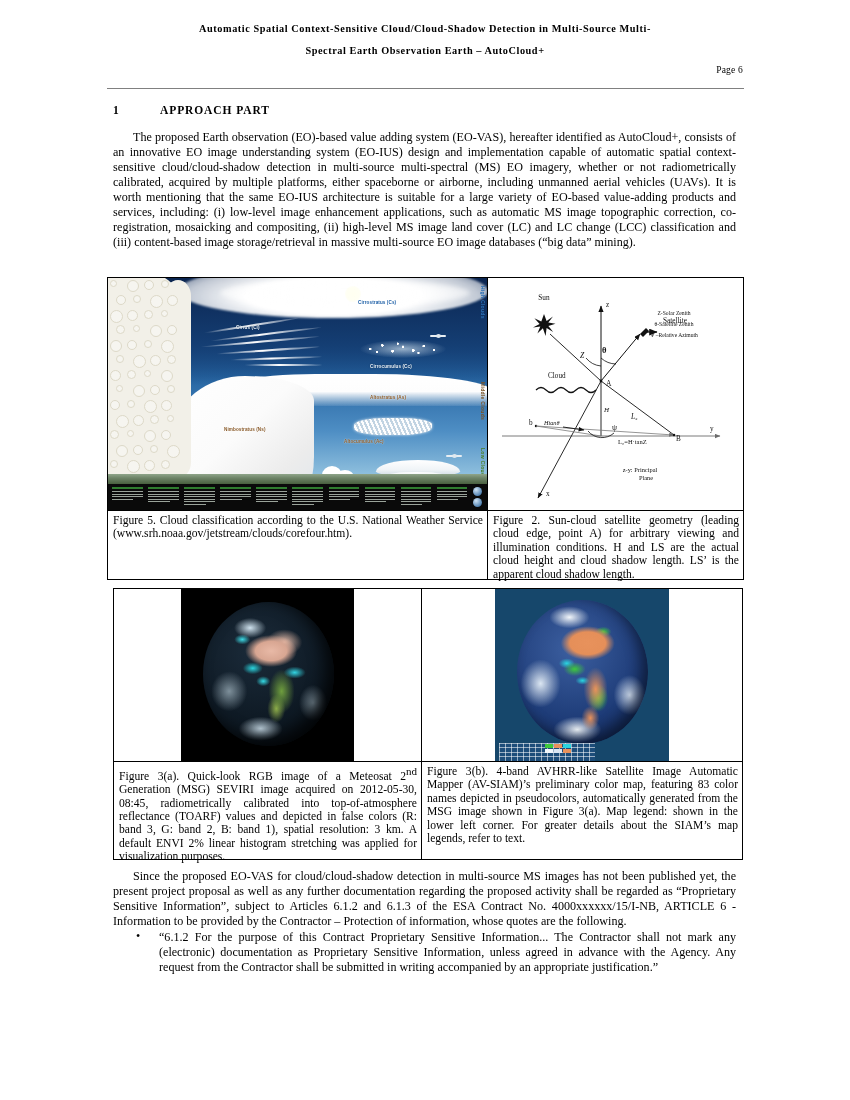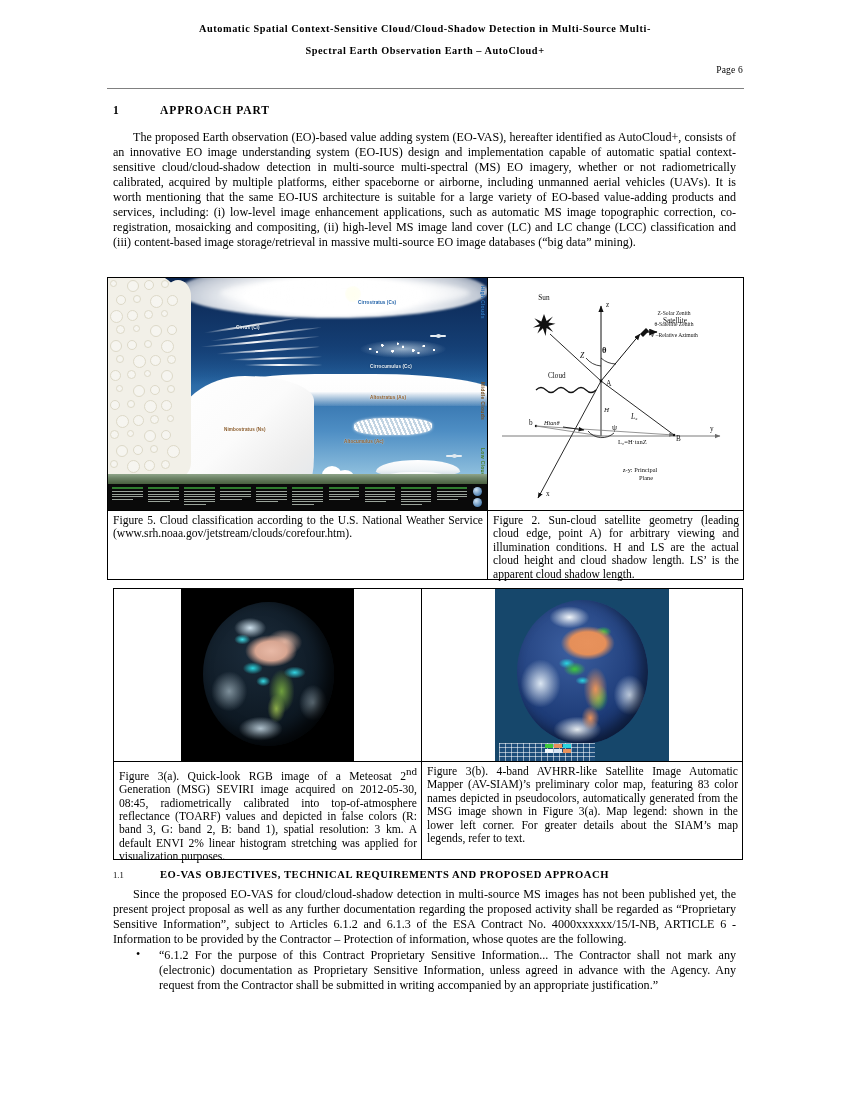--- a/index.html
+++ b/index.html
@@ -707,24 +707,20 @@
               <i style="left: 55px; top: 6px; width: 8px; height: 4px; background: rgb(219, 230, 242);"></i>
               <i style="left: 64px; top: 6px; width: 8px; height: 4px; background: rgb(232, 146, 92);"></i>
             </div>
         </div>
       </div>
       <div class="cap">Figure 3(b). 4-band AVHRR-like Satellite Image Automatic Mapper (AV-SIAM)’s preliminary color map, featuring 83 color names depicted in pseudocolors, automatically generated from the MSG image shown in Figure 3(a). Map legend: shown in the lower left corner. For greater details about the SIAM’s map legends, refer to text.</div>
     </div>
   </div>
 
   <div class="content" style="top:869px;">
-    <h2 class="subsec">
-      <span class="num">1.1</span>
-      <span>EO-VAS OBJECTIVES, TECHNICAL REQUIREMENTS AND PROPOSED APPROACH</span>
-    </h2>
     <p class="body tight">Since the proposed EO-VAS for cloud/cloud-shadow detection in multi-source MS images has not been published yet, the present project proposal as well as any further documentation regarding the proposed activity shall be regarded as “Proprietary Sensitive Information”, subject to Articles 6.1.2 and 6.1.3 of the ESA Contract No. 4000xxxxxx/15/I-NB, ARTICLE 6 -Information to be provided by the Contractor – Protection of information, whose quotes are the following.</p>
     <ul class="bullets">
       <li>
         <span class="bul">•</span>
         <span>“6.1.2 For the purpose of this Contract Proprietary Sensitive Information... The Contractor shall not mark any (electronic) documentation as Proprietary Sensitive Information, unless agreed in advance with the Agency. Any request from the Contractor shall be submitted in writing accompanied by an appropriate justification.”</span>
       </li>
     </ul>
   </div>
 
 </div>

